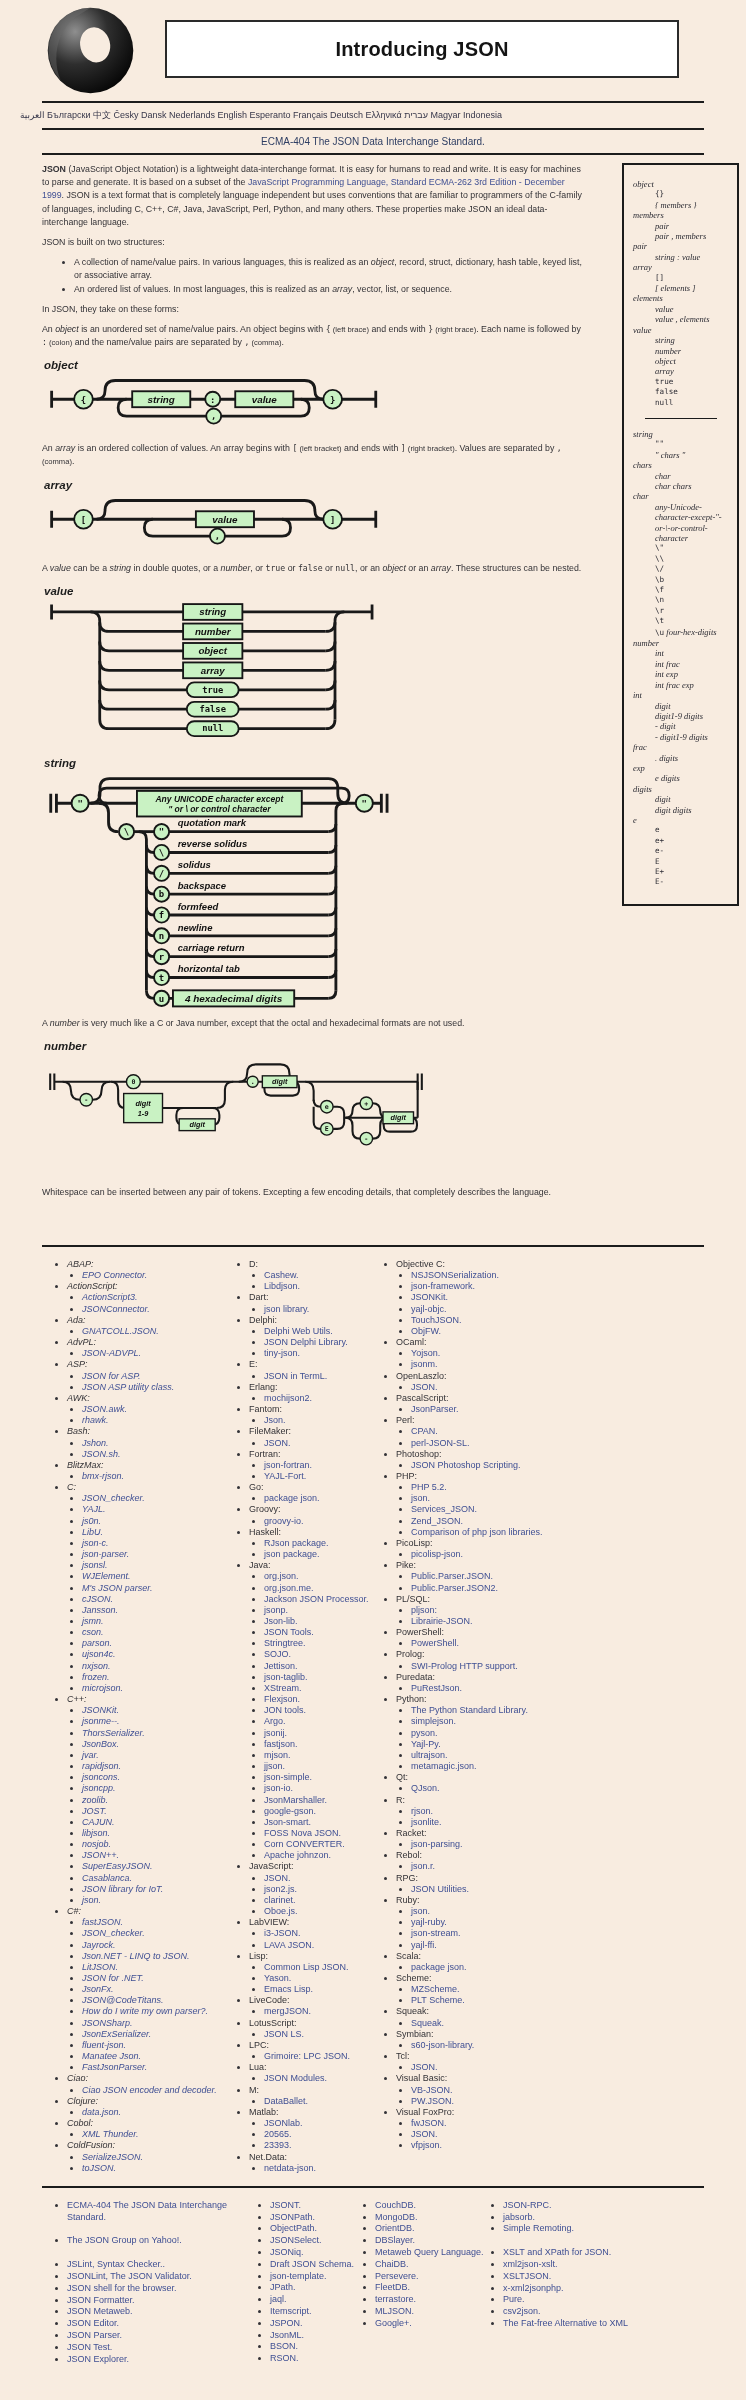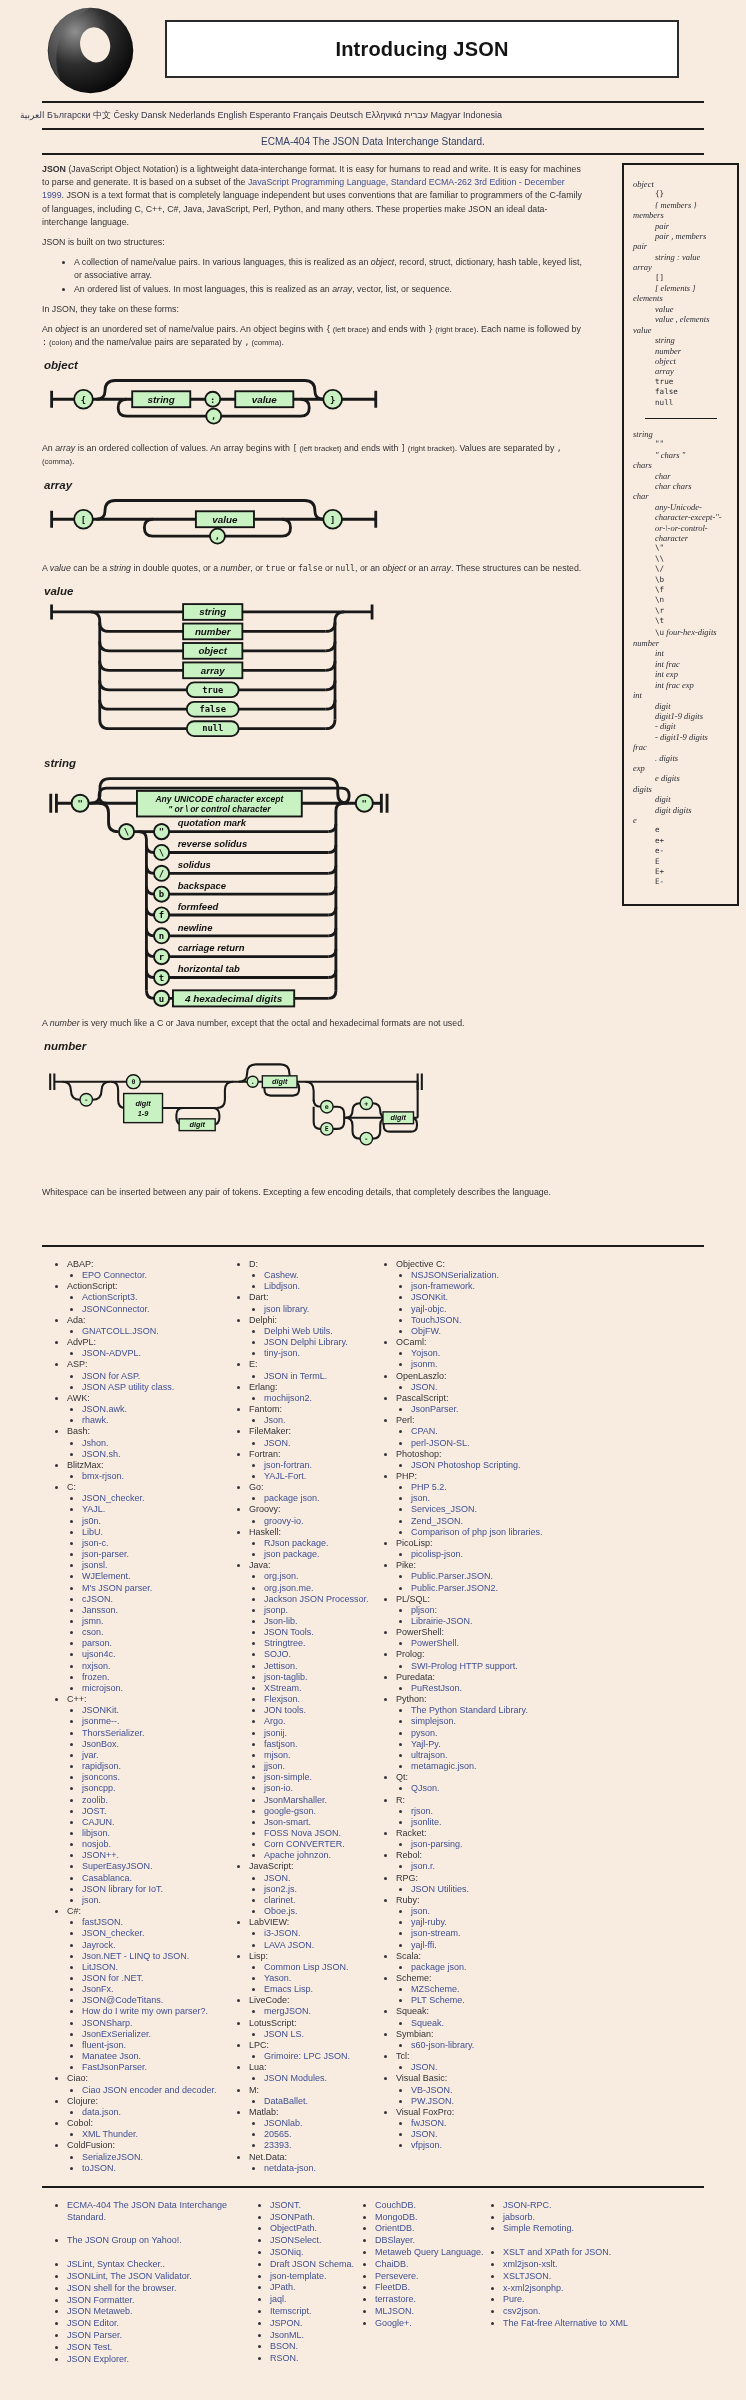--- a/index.html
+++ b/index.html
@@ -44,21 +44,21 @@
   .rr .shape{fill:#c9f2c3;stroke:#161616;stroke-width:2;}
   .rr text{fill:#101010;}
   .nt{font:italic bold 10.5px "Liberation Sans",sans-serif;text-anchor:middle;}
   .nt2{font:italic bold 9px "Liberation Sans",sans-serif;text-anchor:middle;}
   .tk{font:bold 9.5px "DejaVu Sans Mono",monospace;text-anchor:middle;}
   .lbl{font:italic bold 10px "Liberation Sans",sans-serif;}
   .num-rr{margin-bottom:28px;}
 
   
   .libs{display:flex;margin:12px 0 0 55px;font-size:9px;line-height:11.15px;}
-  .libs .col1{width:182px;}
+  .libs .col1{width:182px;font-style:italic;}
   .libs .col2{width:147px;}
   .libs .col3{width:240px;}
   ul.lib{list-style:disc;margin:0;padding-left:12px;}
   ul.lib ul{list-style:disc;margin:0;padding-left:15px;}
   .lang-label{color:#333236;}
   .sec-rule{margin-top:12px;}
 
   
   .foot{display:flex;margin:12px 0 0 55px;font-size:9px;line-height:11.8px;}
   .foot .fc1{width:203px;}

